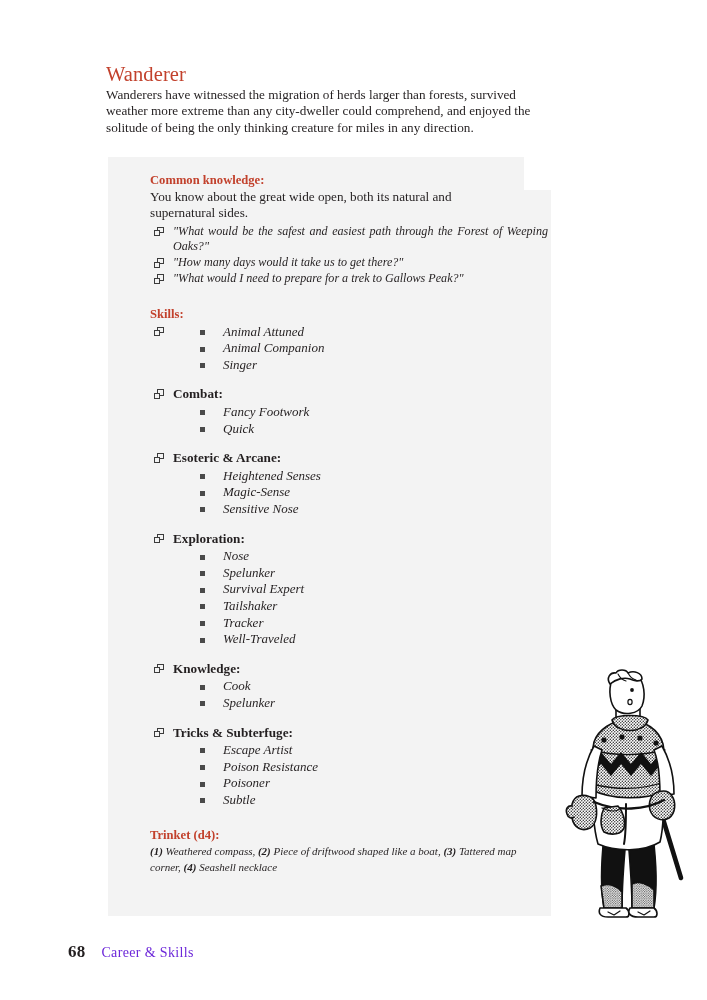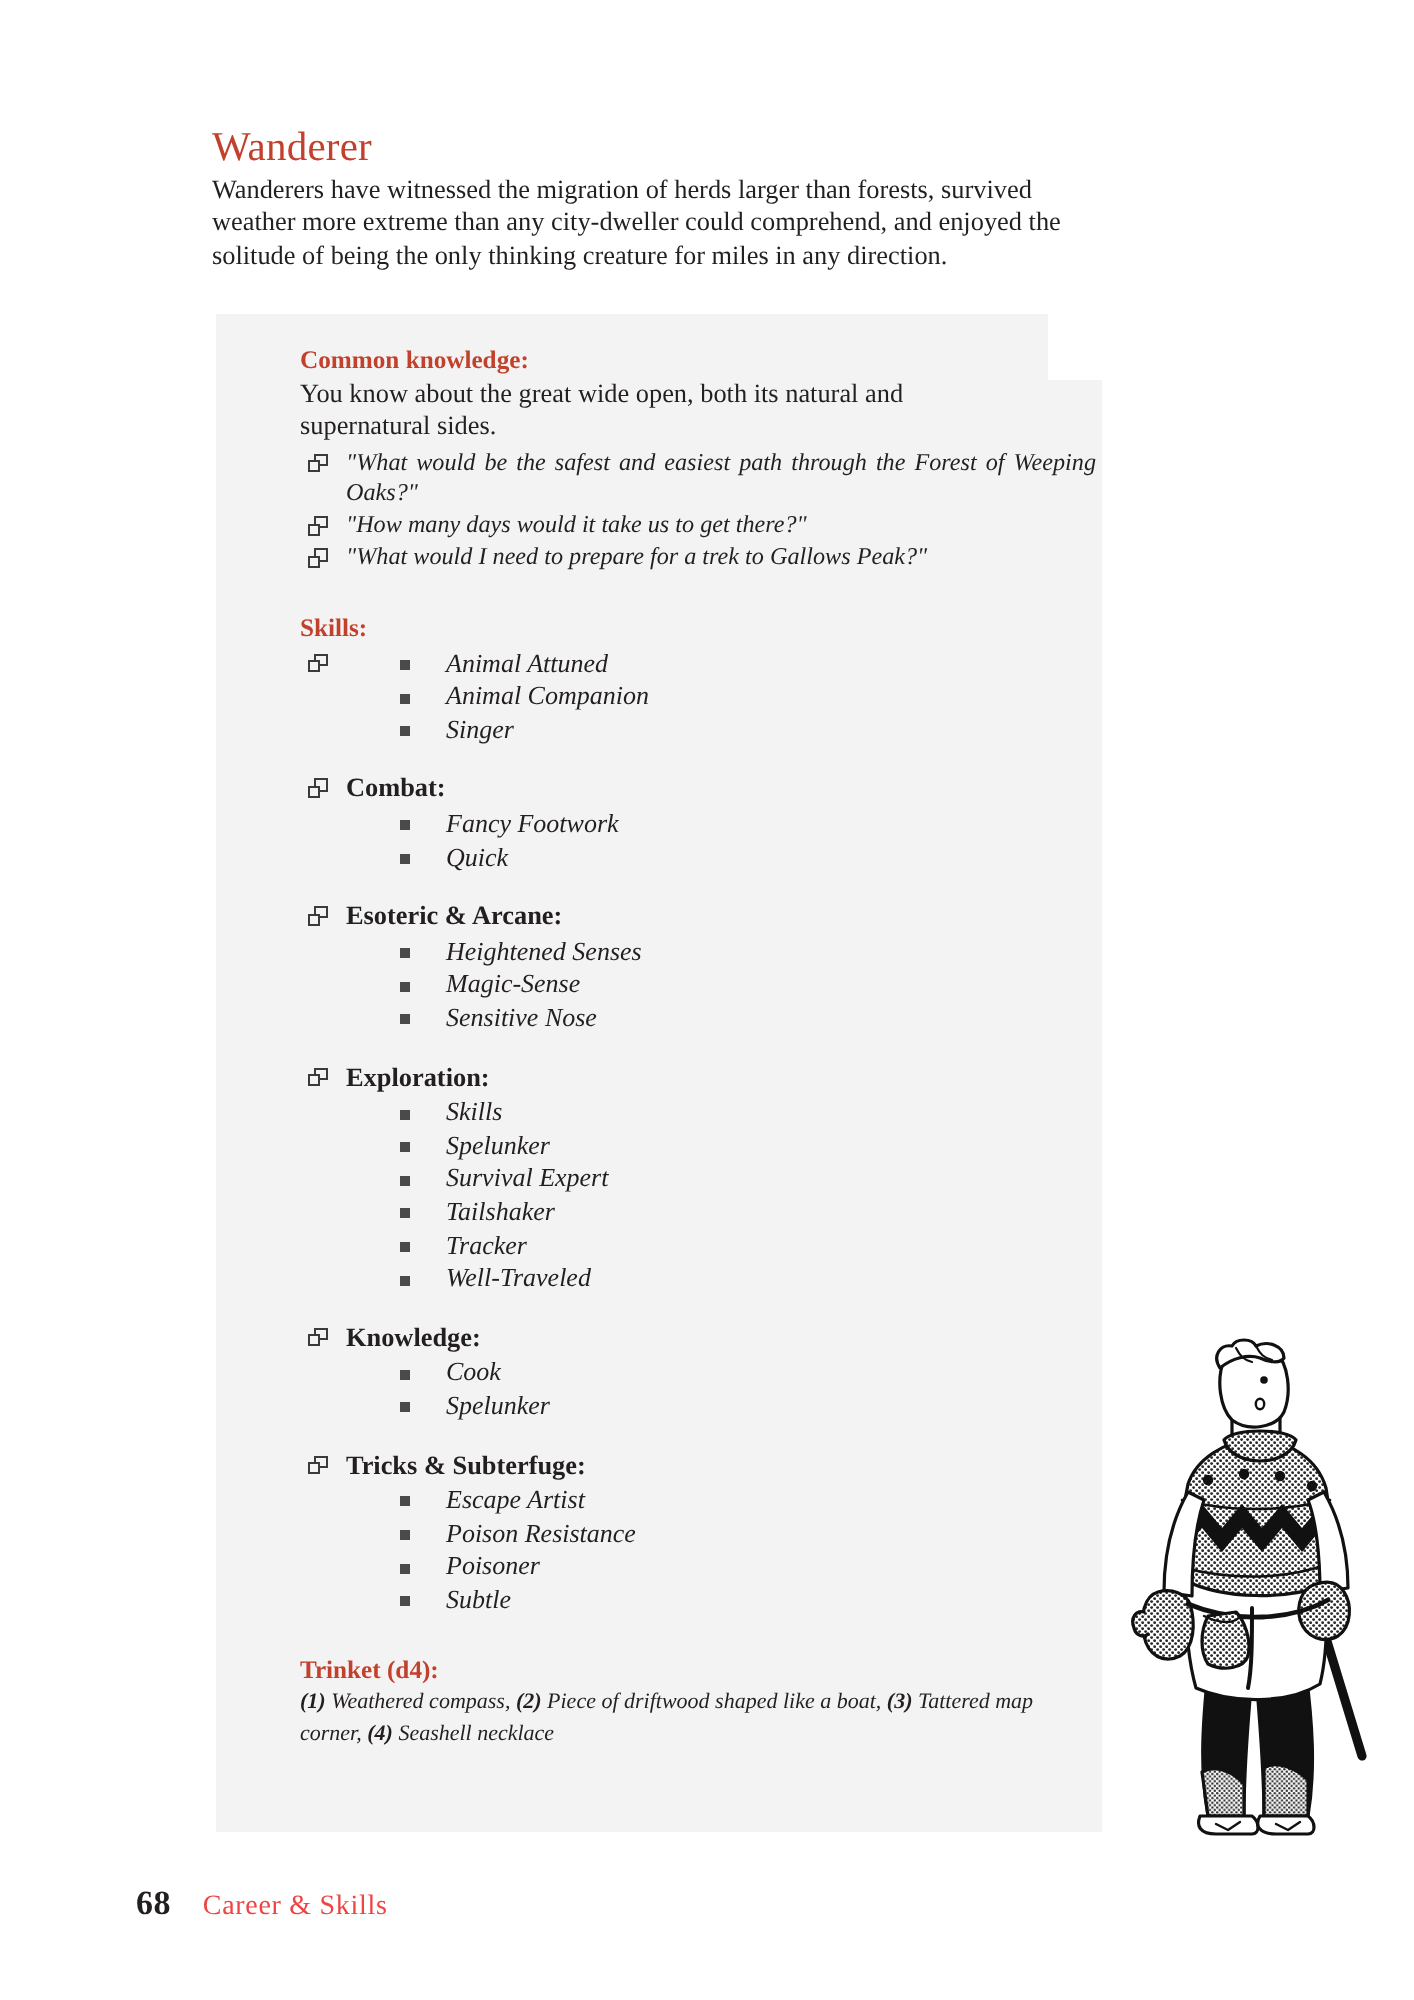--- a/index.html
+++ b/index.html
@@ -171,21 +171,21 @@
     gap: 16px;
   }
   .folio {
     font-size: 17px;
     font-weight: bold;
     color: #231f20;
     letter-spacing: .2px;
   }
   .folio-label {
     font-size: 14px;
-    color: #ef4444;
+    color: #6d28d9;
     letter-spacing: .35px;
   }
 
   
   .illustration {
     position: absolute;
     left: 560px;
     top: 668px;
     width: 140px;
     height: 252px;
@@ -254,21 +254,21 @@
             <li><span class="sq-bullet"></span><span>Heightened Senses</span></li>
             <li><span class="sq-bullet"></span><span>Magic-Sense</span></li>
             <li><span class="sq-bullet"></span><span>Sensitive Nose</span></li>
           </ul>
         </li>
 
         <li>
           <span class="dup-icon"></span>
           <p class="group-name">Exploration:</p>
           <ul class="skill-items">
-            <li><span class="sq-bullet"></span><span>Skills</span></li>
+            <li><span class="sq-bullet"></span><span>Nose</span></li>
             <li><span class="sq-bullet"></span><span>Spelunker</span></li>
             <li><span class="sq-bullet"></span><span>Survival Expert</span></li>
             <li><span class="sq-bullet"></span><span>Tailshaker</span></li>
             <li><span class="sq-bullet"></span><span>Tracker</span></li>
             <li><span class="sq-bullet"></span><span>Well-Traveled</span></li>
           </ul>
         </li>
 
         <li>
           <span class="dup-icon"></span>

